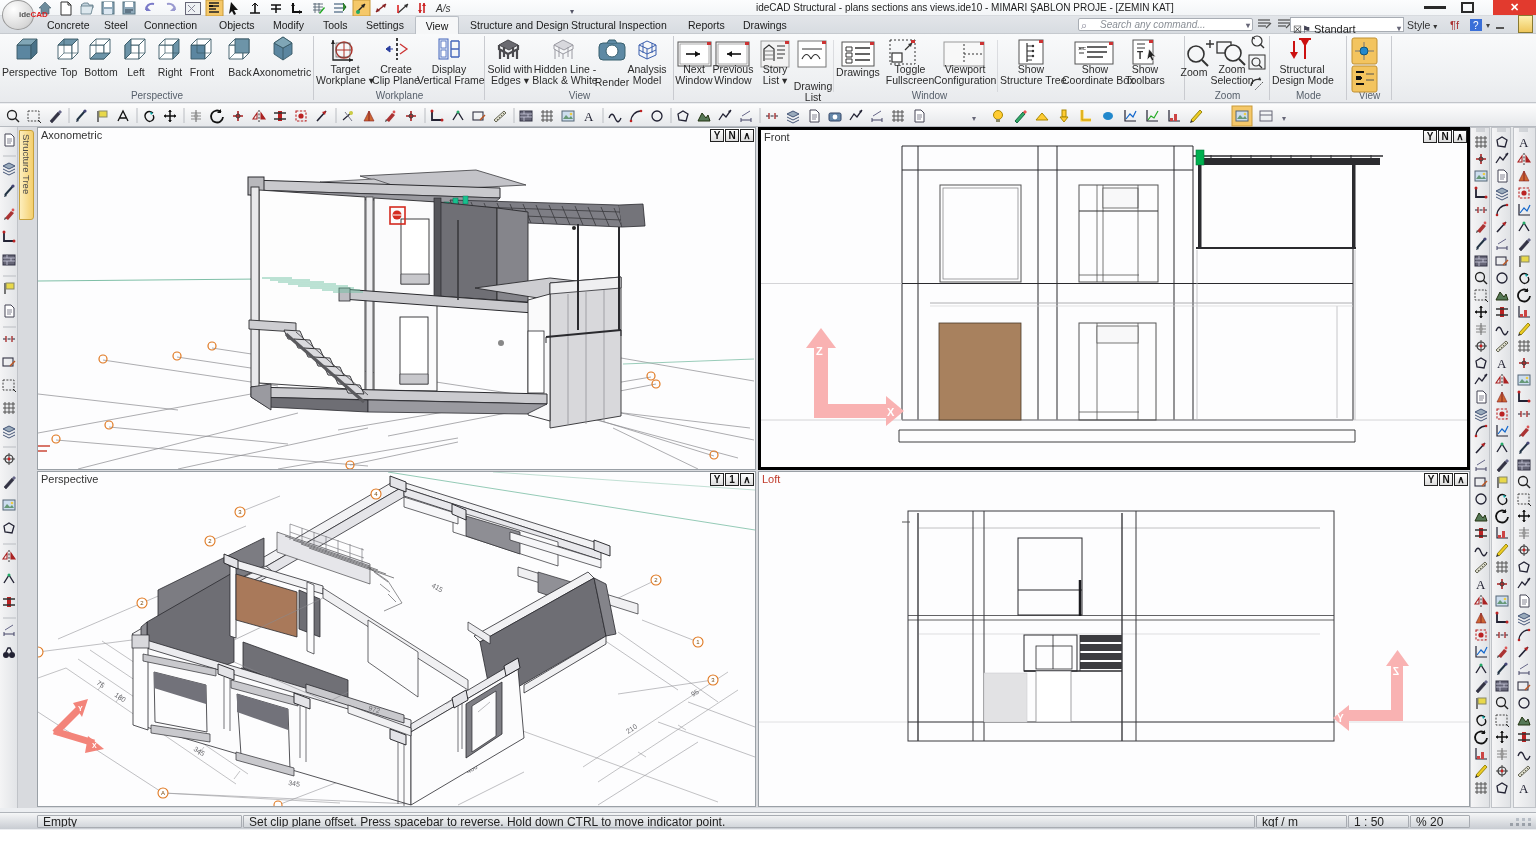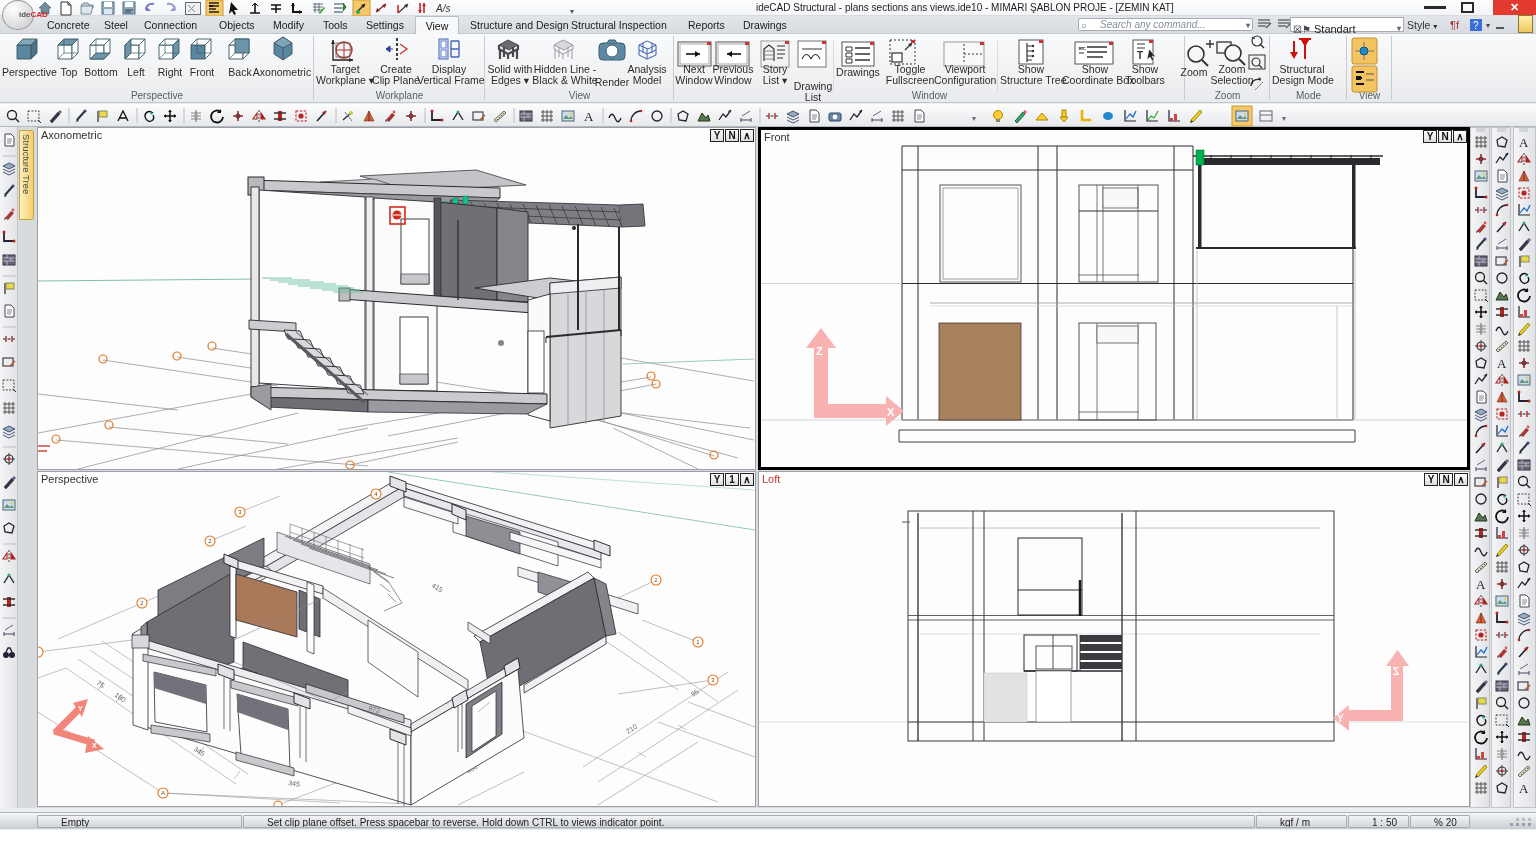--- a/index.html
+++ b/index.html
@@ -39,21 +39,21 @@
 #sttab{position:absolute;left:19px;top:130px;width:15px;height:90px;background:linear-gradient(90deg,#fdeebc,#f4cf6e);border:1px solid #c8a23c;border-radius:0 3px 3px 0;}
 #sttab span{position:absolute;left:1px;top:3px;font-size:9.5px;color:#4a4a4a;writing-mode:vertical-rl;}
 .vp{position:absolute;background:#fdfdfe;border:1px solid #9aa0a6;}
 .vp .hdr{position:absolute;left:3px;top:1px;font-size:11px;color:#333;}
 .vpbtns{position:absolute;top:1px;right:1px;display:flex;}
 .vpbtn{width:14px;height:13px;border:1px solid #222;background:linear-gradient(#fff,#dcdcdc);margin-left:1px;font-size:10px;line-height:12px;text-align:center;color:#111;font-weight:bold;}
 #righttb{position:absolute;left:1470px;top:127px;width:66px;height:681px;background:#e6e8ea;}
 .rcol{position:absolute;top:127px;width:20px;height:681px;background:linear-gradient(90deg,#f5f5f6,#e0e2e5);border:1px solid #c0c3c8;}
 
 #statusbar{position:absolute;left:0;top:812px;width:1536px;height:17px;background:linear-gradient(#f5f6f7,#c8ccd2);border-top:1px solid #b0b4ba;}
-.scell{position:absolute;top:2px;height:13px;border:1px solid #a8acb2;border-radius:1px;background:linear-gradient(#f2f3f4,#d2d6db);font-size:10px;color:#222;line-height:13px;padding-left:23px;overflow:hidden;white-space:nowrap;}
+.scell{position:absolute;top:2px;height:13px;border:1px solid #a8acb2;border-radius:1px;background:linear-gradient(#f2f3f4,#d2d6db);font-size:12px;color:#222;line-height:13px;padding-left:5px;overflow:hidden;white-space:nowrap;}
 #belowapp{position:absolute;left:0;top:830px;width:1536px;height:34px;background:#ffffff;}
 </style></head>
 <body>
 <div id="app"></div>
 <div id="titlebar">
   <div id="title-text">ideCAD Structural - plans sections ans views.ide10 - MIMARI ŞABLON PROJE - [ZEMIN KAT]</div>
   <div id="btn-min"></div>
     <div id="btn-max"></div>
     <div id="btn-close">✕</div>
   <div style="position:absolute;left:1518px;top:15px;width:15px;height:18px;background:linear-gradient(#fdf0b0,#efc75c);border:1px solid #8a7a30;z-index:9;"></div>
@@ -1386,21 +1386,21 @@
 <g transform="translate(1,635)">
       <path d="M2 12L12 3l2 2-10 9z" fill="#ddc" stroke="#665"></path>
       <path d="M5 11l1 1M7 9l1 1M9 7l1 1M11 5l1 1" stroke="#665"></path>
     </g>
 <g transform="translate(1,652)">
       <text x="3" y="13" font-size="13" fill="#223" font-family="Liberation Serif">A</text>
     </g>
 </svg>
 <div id="statusbar">
   <div class="scell" style="left:37px;width:205px;">Empty</div>
-  <div class="scell" style="left:243px;width:1012px;">Set clip plane offset. Press spacebar to reverse. Hold down CTRL to views indicator point.</div>
+  <div class="scell" style="left:243px;width:1012px;">Set clip plane offset. Press spacebar to reverse. Hold down CTRL to move indicator point.</div>
   <div class="scell" style="left:1256px;width:91px;">kgf / m</div>
   <div class="scell" style="left:1348px;width:61px;">1 : 50</div>
   <div class="scell" style="left:1410px;width:60px;">% 20</div>
 </div>
 
 <div class="vp" style="left:758px;top:127px;width:712px;height:343px;border:3px solid #000;">
 <svg width="706" height="337" viewBox="0 0 706 337">
   <g stroke="#2a2a2e" stroke-width="1" fill="none">
 
     <path d="M141 16v274M157 16v274M277 16v274M296 16v274M413 16v274M432 16v274M592 32v258"></path>

